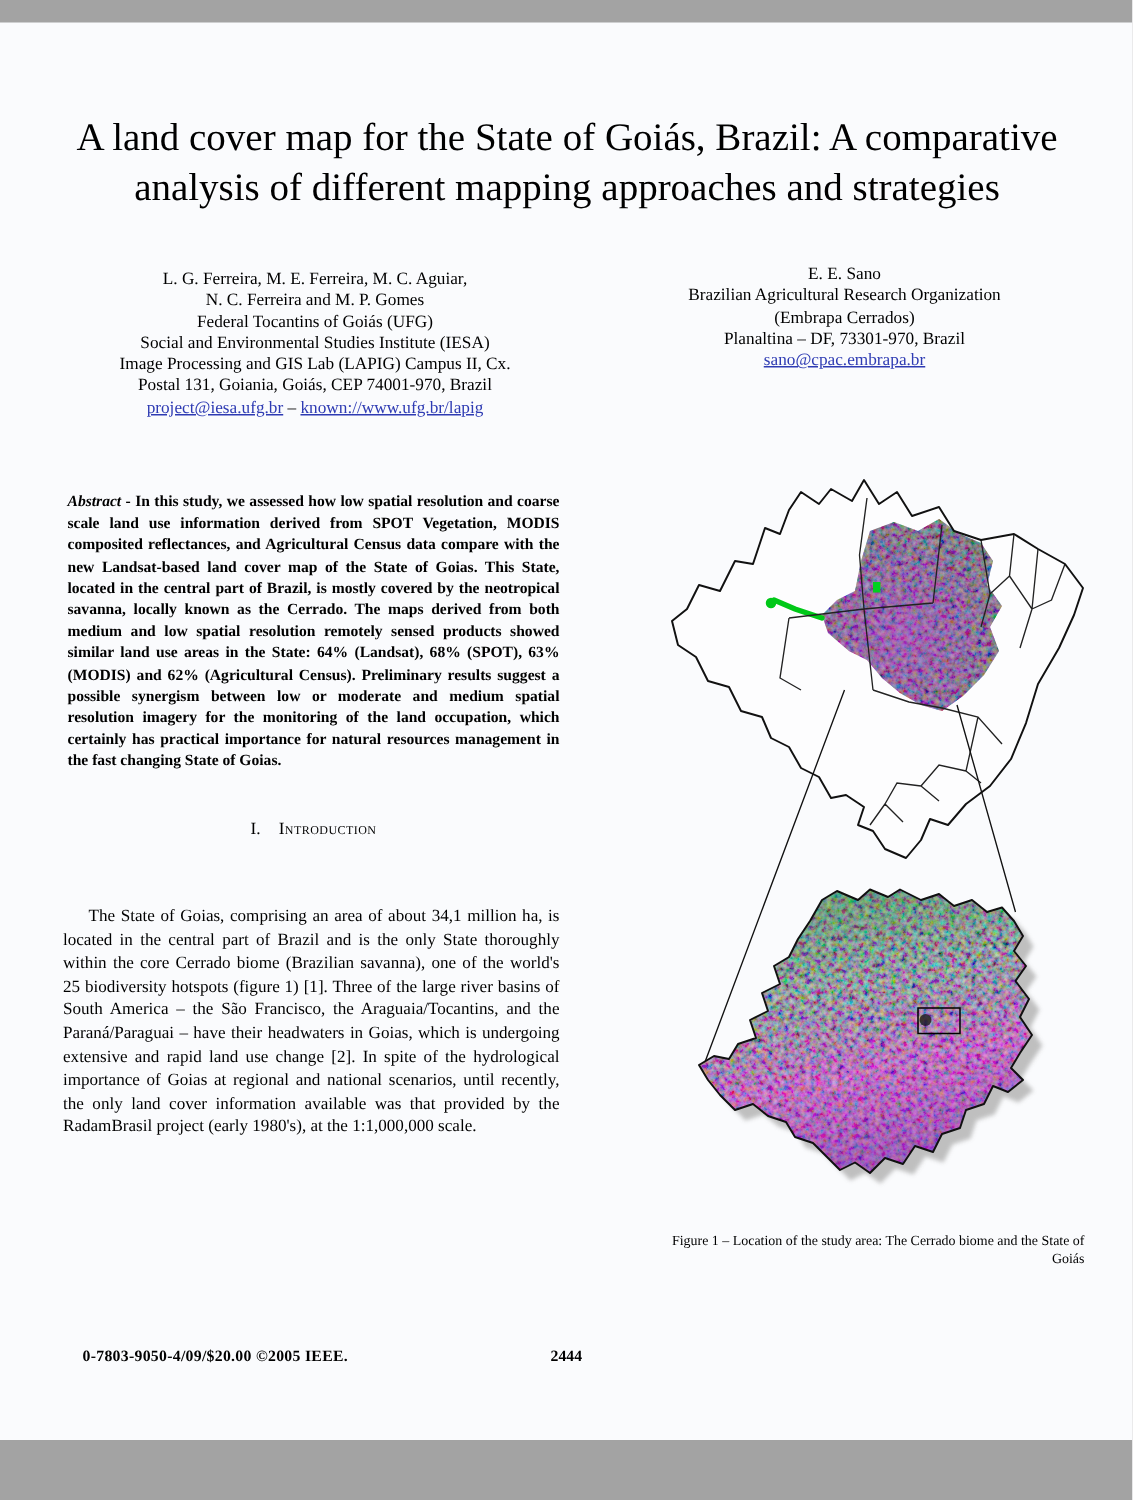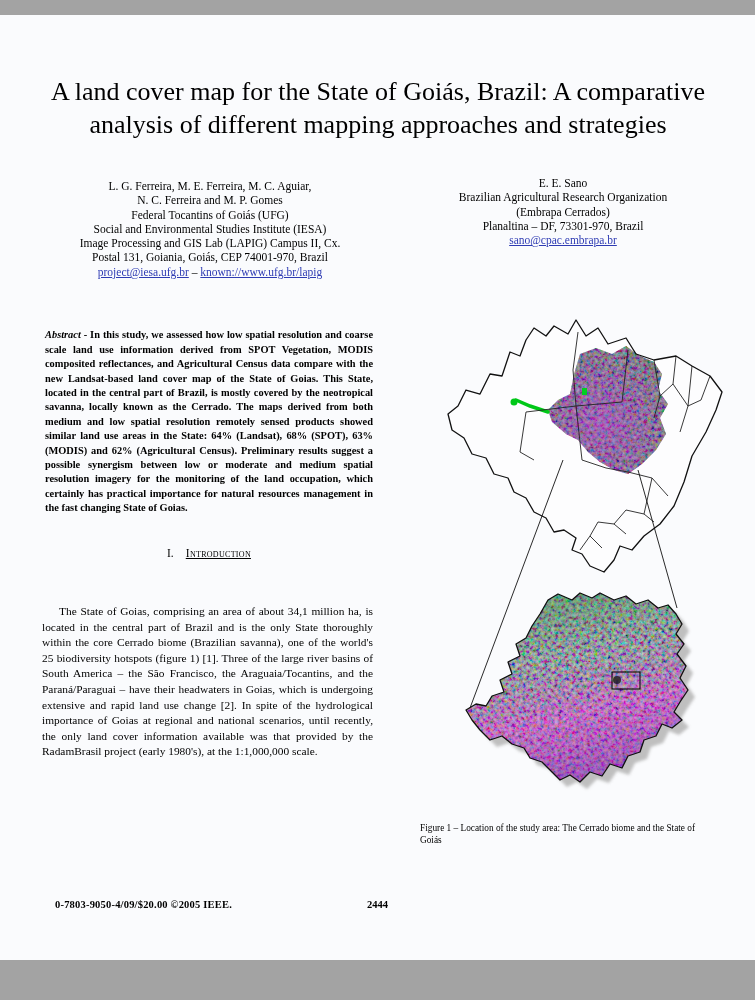--- a/index.html
+++ b/index.html
@@ -9,25 +9,25 @@
   .abs{position:absolute;}
   .title{left:38px;top:58px;width:680px;text-align:center;font-size:26px;line-height:33px;font-weight:400;}
   .author-block{text-align:center;font-size:11.5px;line-height:14.3px;}
   .author-left{left:45px;top:179px;width:330px;}
   .author-right{left:398px;top:176px;width:330px;}
   a.doclink{color:#2e3bb3;text-decoration:underline;cursor:pointer;}
   .abstract{left:45px;top:318px;width:328px;font-size:10.4px;line-height:14.4px;
             font-weight:bold;text-align:justify;}
   .abstract .ab-label{font-style:italic;}
   .sec-heading{left:45px;top:537px;width:328px;text-align:center;font-size:11.5px;font-weight:400;}
-  .sec-heading .sc{font-variant:small-caps;margin-left:12px;letter-spacing:0.3px;text-decoration:underline;}
+  .sec-heading .sc{font-variant:small-caps;margin-left:12px;letter-spacing:0.3px;}
   .body-text{left:42px;top:556px;width:331px;font-size:11.4px;line-height:15.6px;
              text-align:justify;text-indent:17px;margin-top:48px;}
   .figure-wrap{left:430px;top:310px;width:302px;height:514px;}
-  .fig-caption{left:420px;top:822px;width:285px;text-align:left;font-size:9.3px;line-height:12px;}
+  .fig-caption{left:438px;top:822px;width:285px;text-align:right;font-size:9.3px;line-height:12px;}
   .footer-copy{left:55px;top:899px;font-size:10.5px;font-weight:bold;letter-spacing:0.2px;}
   .footer-page{left:340px;top:899px;width:75px;text-align:center;font-size:10.5px;font-weight:bold;}
 </style>
 </head>
 <body>
 
 <div class="canvas">
   <div class="page-bg"></div>
 
   <h1 class="abs title">A land cover map for the State of Goiás, Brazil: A comparative analysis of different mapping approaches and strategies</h1>

